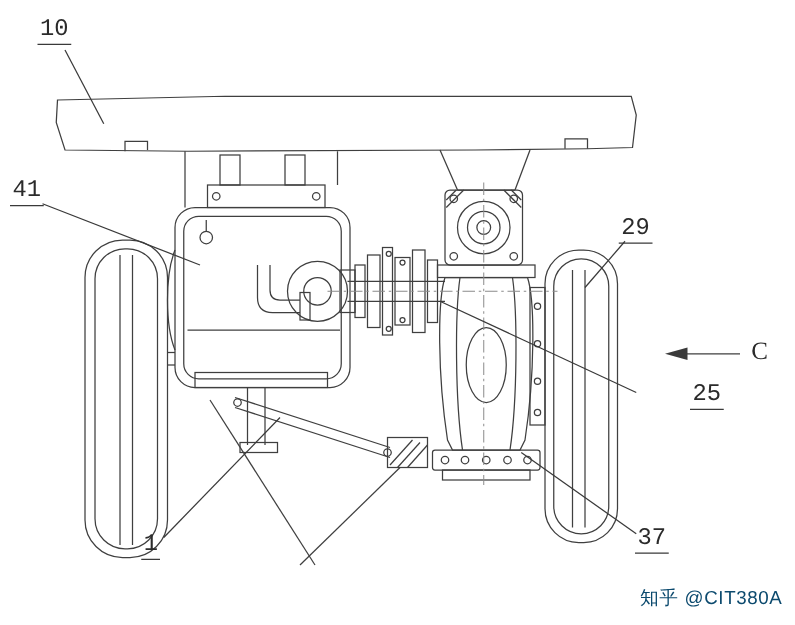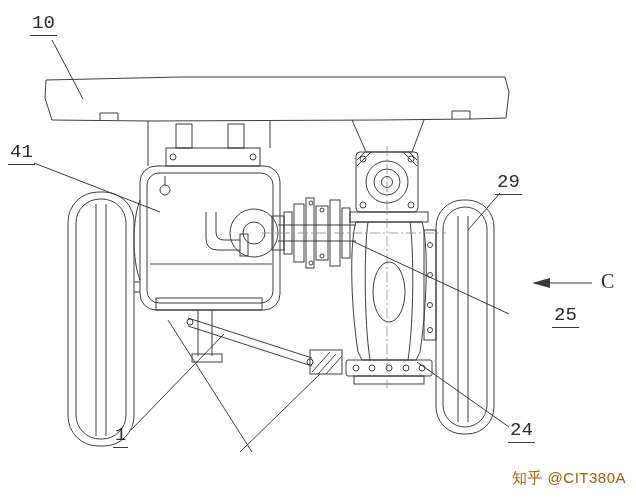--- a/index.html
+++ b/index.html
@@ -26,21 +26,21 @@
     font-size:20px;
     color:#2b2b2b;
     padding:0 2px;
     line-height:1.1;
   }
   .watermark{
     position:absolute;
     right:10px;bottom:12px;
     font-family:"Liberation Sans", sans-serif;
     font-size:15px;
-    color:#a16207;
+    color:#0c4a6e;
     letter-spacing:0.5px;
   }
 </style>
 </head>
 <body>
 
 <div class="canvas">
 
   <svg width="636" height="500" viewBox="0 0 636 500" fill="none" stroke="#3f3f3f" stroke-width="1">
 
@@ -176,21 +176,21 @@
   </svg>
 
   <div class="ref-label" style="left:30px;top:13px;">10</div>
 
   <div class="ref-label" style="left:8px;top:142px;">41</div>
 
   <div class="ref-label" style="left:495px;top:172px;">29</div>
 
   <div class="ref-label" style="left:508px;top:305px;margin-left:44px;">25</div>
 
-  <div class="ref-label" style="left:508px;top:420px;">24</div>
+  <div class="ref-label" style="left:508px;top:420px;">37</div>
 
   <div class="ref-label" style="left:113px;top:425px;">1</div>
 
   <div class="view-label" style="left:599px;top:270px;">C</div>
 
   <div class="watermark">知乎 @CIT380A</div>
 
 </div>
 
 </body></html>

